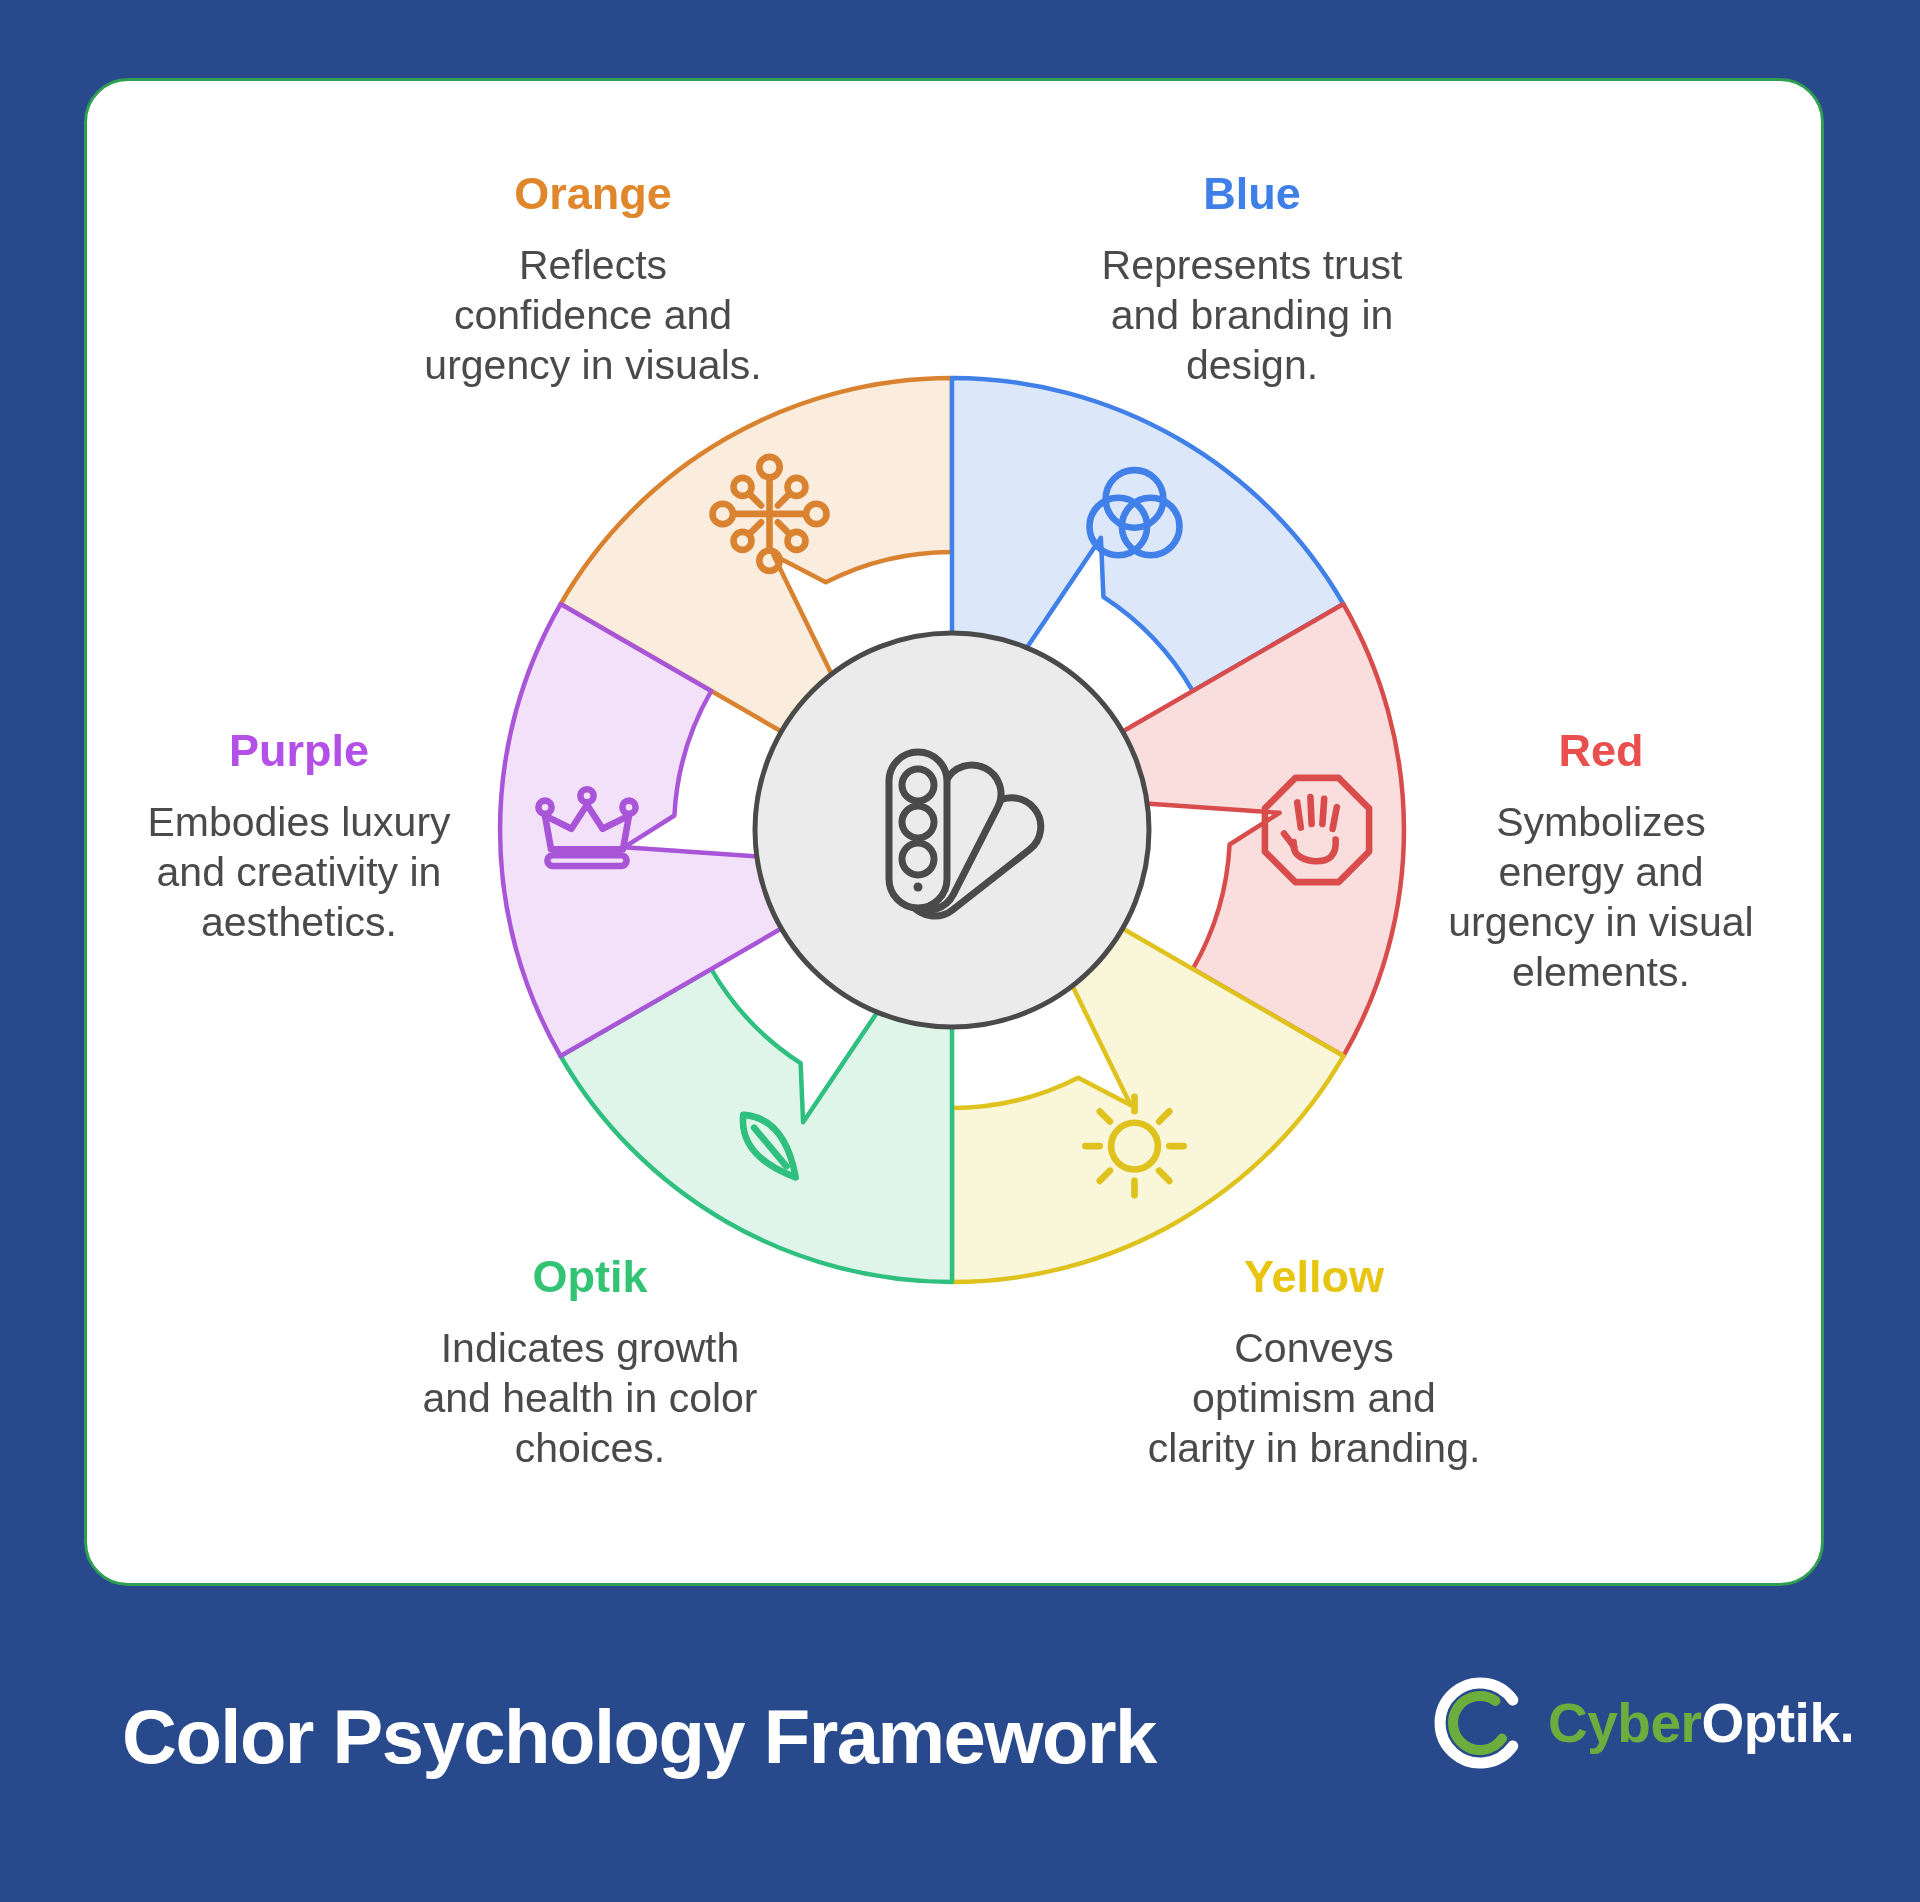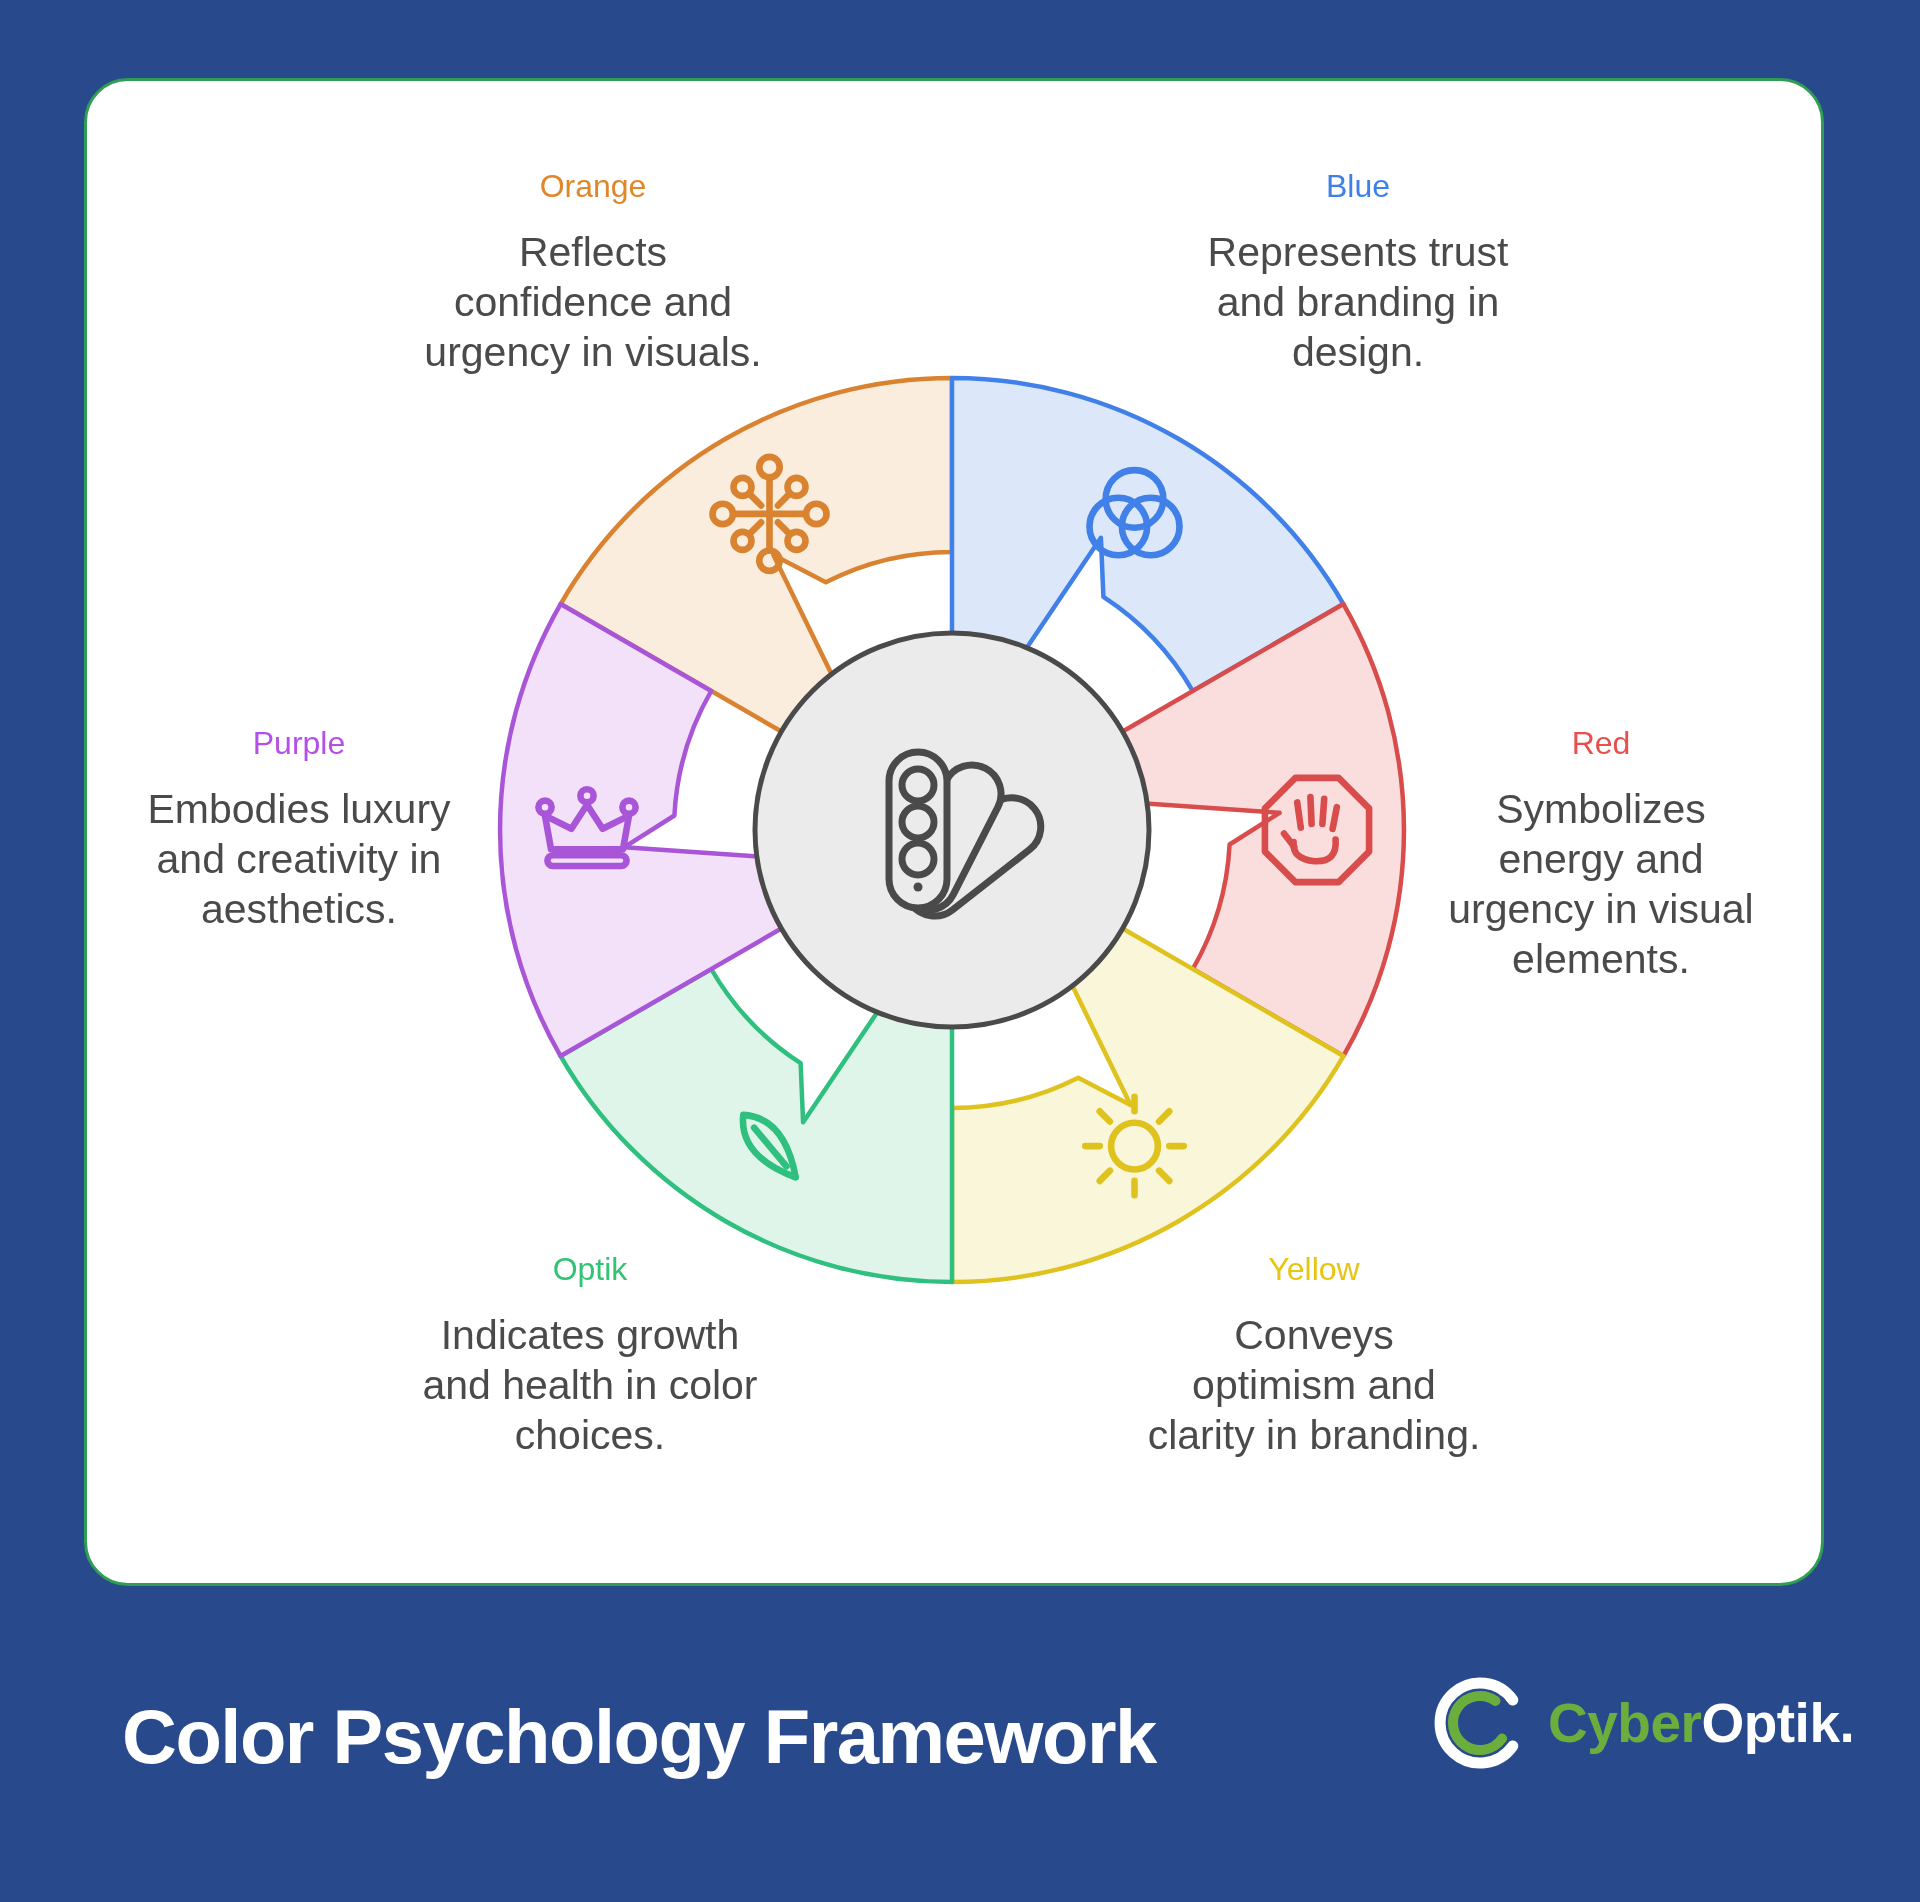--- a/index.html
+++ b/index.html
@@ -2,21 +2,21 @@
 <html><head>
 <meta charset="utf-8">
 <style>
   html,body{margin:0;padding:0;background:#1e3a75;}
   .stage{position:relative;width:1920px;height:1902px;overflow:hidden;
          font-family:"Liberation Sans","DejaVu Sans",sans-serif;}
   .card{position:absolute;left:84px;top:78px;width:1740px;height:1508px;
         background:#ffffff;border:3px solid #2F9E52;border-radius:44px;box-sizing:border-box;}
   #wheel-svg{position:absolute;left:0;top:0;width:1920px;height:1902px;pointer-events:none;}
   .label-block{position:absolute;width:520px;text-align:center;}
-  .label-heading{font-size:32px;font-weight:normal;line-height:1.05;}
+  .label-heading{font-size:45px;font-weight:bold;line-height:1.05;}
   .label-desc{margin-top:23px;font-size:41px;line-height:50px;color:#4A4A4A;white-space:pre-line;}
   .title{position:absolute;left:122px;top:1693px;font-size:76px;font-weight:bold;
          color:#ffffff;letter-spacing:-1.5px;}
   .logo{position:absolute;left:1428px;top:1664px;display:flex;align-items:center;gap:16px;}
   .logo-text{font-size:55px;font-weight:bold;letter-spacing:-0.5px;white-space:nowrap;}
 </style>
 </head>
 <body>
 
 <div class="stage" id="stage" style="background: rgb(40, 74, 140);">
@@ -110,21 +110,21 @@
         <use href="#icon-crown" transform="translate(587.0 830.0) scale(1.2)" style="color:#A855D8"></use>
       </g>
   </svg>
 
   <div class="label-block" style="left:333px;top:170px">
     <div class="label-heading" style="color: rgb(224, 134, 43);">Orange</div>
     <div class="label-desc">Reflects
 confidence and
 urgency in visuals.</div>
   </div>
-  <div class="label-block" style="left:1098px;top:170px">
+  <div class="label-block" style="left:992px;top:170px">
     <div class="label-heading" style="color: rgb(63, 127, 232);">Blue</div>
     <div class="label-desc">Represents trust
 and branding in
 design.</div>
   </div>
   <div class="label-block" style="left:39px;top:727px">
     <div class="label-heading" style="color: rgb(180, 79, 232);">Purple</div>
     <div class="label-desc">Embodies luxury
 and creativity in
 aesthetics.</div>

